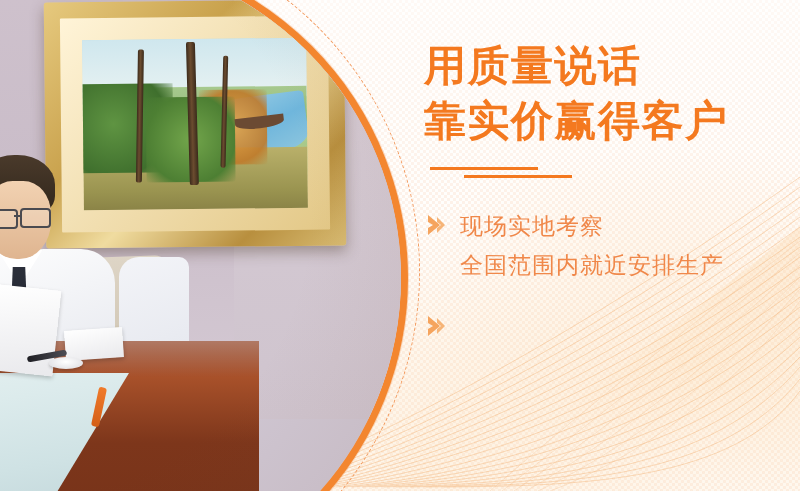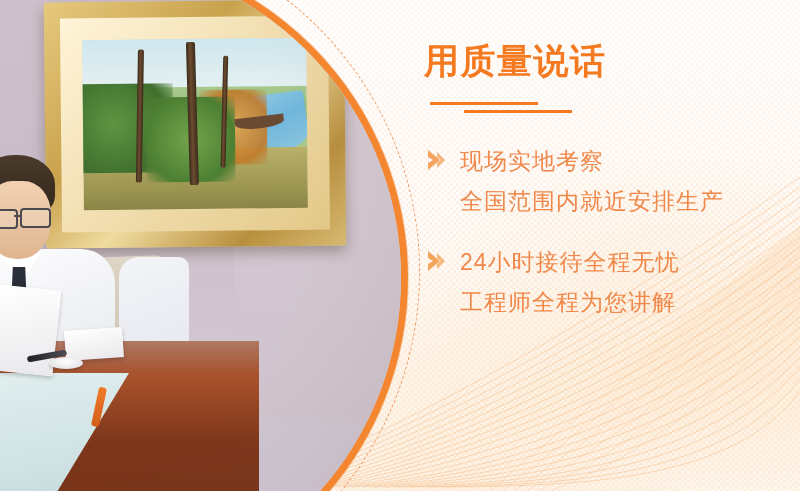--- a/index.html
+++ b/index.html
@@ -235,21 +235,21 @@
   
   .content {
     position: absolute;
     left: 424px;
     top: 38px;
     width: 360px;
   }
   .headline {
     color: #f4791f;
     font-weight: bold;
-    font-size: 35px;
+    font-size: 42px;
     line-height: 1.32;
     letter-spacing: 1.5px;
     white-space: nowrap;
   }
   .headline .line2 { padding-left: 0px; }
 
   .divider {
     position: relative;
     height: 20px;
     margin-top: 16px;
@@ -388,20 +388,21 @@
       <div class="cup"></div>
 
       <div class="photo-shade"></div>
     </div>
   </div>
 
   <div class="content">
 
     <div class="headline">
       <div class="line1">用质量说话</div>
+      <div class="line2">靠实价赢得客户</div>
     </div>
 
     <div class="divider">
       <div class="rule rule-top"></div>
       <div class="rule rule-bot"></div>
     </div>
 
     <div class="bullets">
 
       <div class="bullet-row">
@@ -417,22 +418,18 @@
         </div>
       </div>
 
       <div class="bullet-row">
         <div class="bullet-marker">
           <svg width="24" height="24" viewBox="0 0 24 24" aria-hidden="true">
             <path d="M4 2 L16 12 L4 22 L4 15 L9 12 L4 9 Z" fill="#f5a45e"></path>
             <path d="M13 4 L21 12 L13 20 L13 15 L17 12 L13 9 Z" fill="#f6b477"></path>
           </svg>
         </div>
-        <div class="bullet-text">
-          <div>24小时接待全程无忧</div>
-          <div>工程师全程为您讲解</div>
-        </div>
       </div>
 
     </div>
   </div>
 
 </div>
 
 </body></html>

